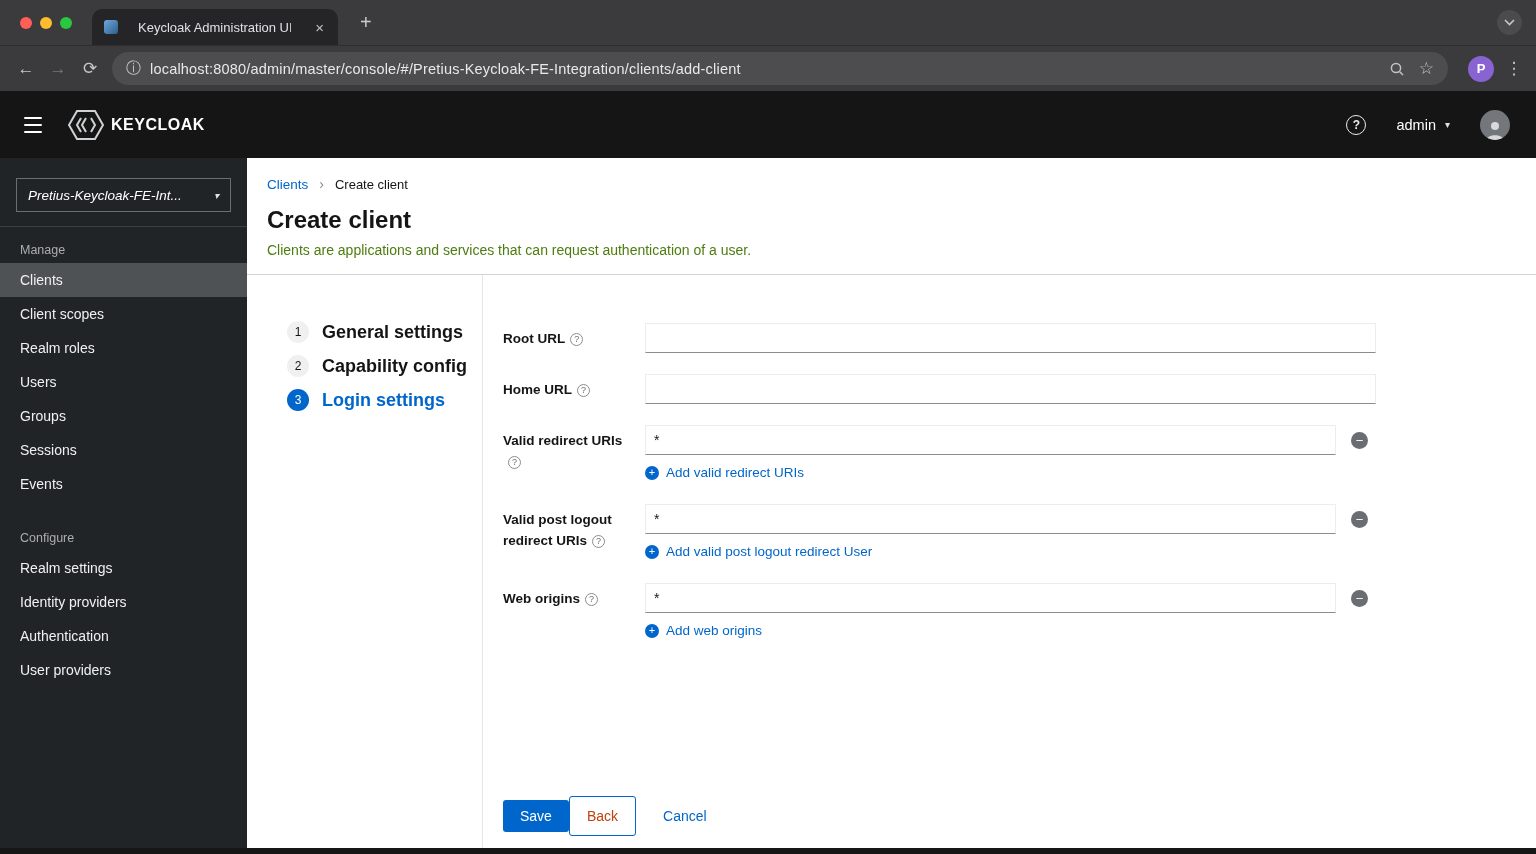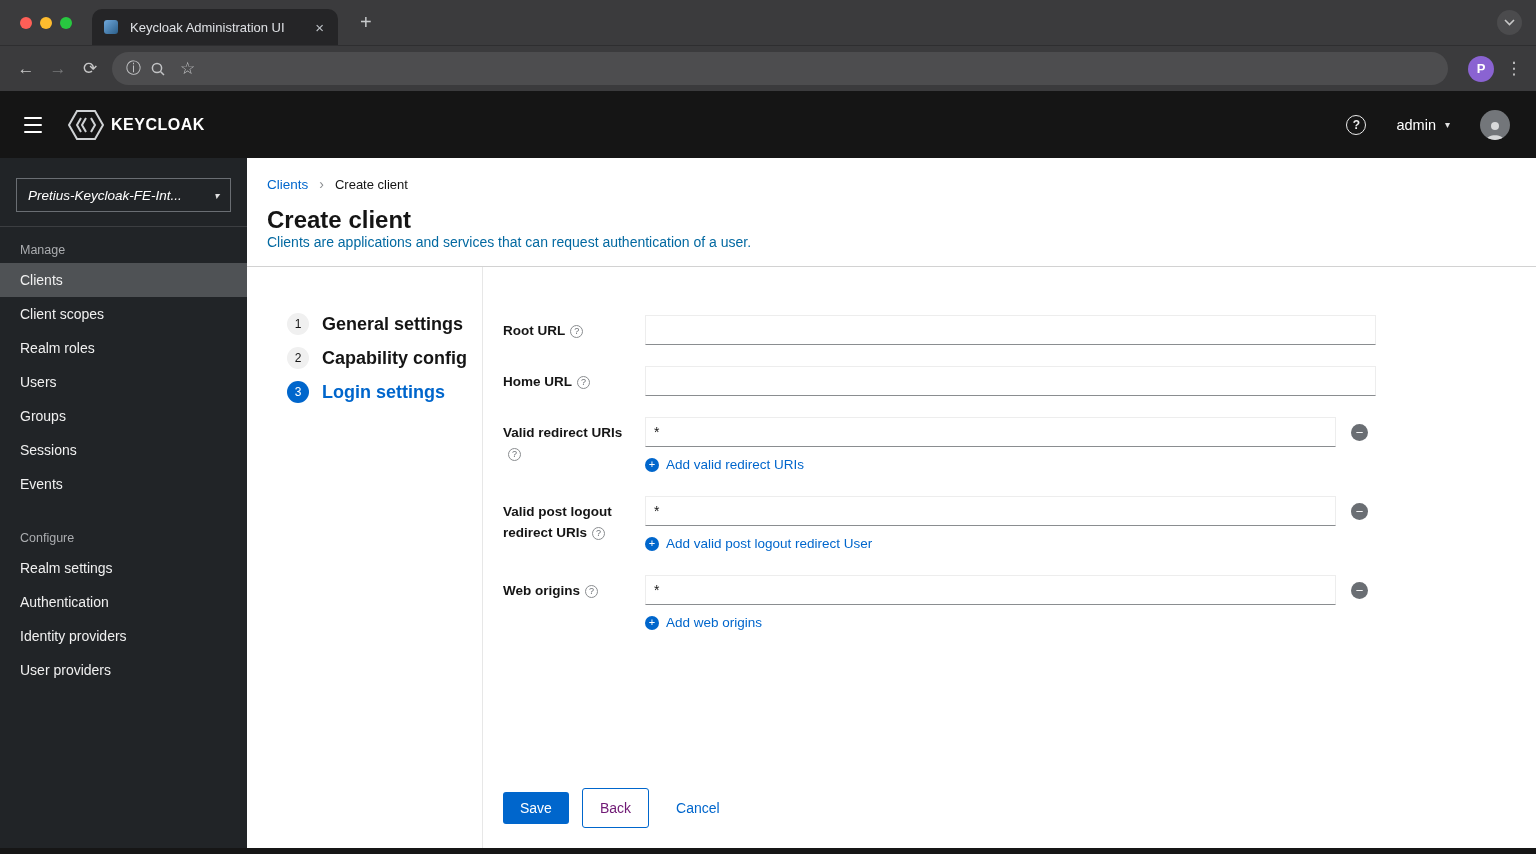--- a/index.html
+++ b/index.html
@@ -5,21 +5,21 @@
   * { margin:0; padding:0; box-sizing:border-box; }
   html,body { background:#000; }
   body { font-family:"Liberation Sans", sans-serif; }
   .screen { width:1536px; height:854px; display:flex; flex-direction:column; overflow:hidden; background:#fff; }
 
   
   .tabstrip { height:45px; background:#3b3b3d; display:flex; align-items:flex-end; flex:none; position:relative; }
   .traffic { align-self:center; display:flex; gap:8px; padding:0 20px; align-items:center; }
   .dot { width:12px; height:12px; border-radius:50%; display:inline-block; }
   .dot.red{background:#ff5f57} .dot.yellow{background:#febc2e} .dot.green{background:#28c840}
-  .tab { width:246px; height:36px; background:#252527; border-radius:10px 10px 0 0; display:flex; align-items:center; padding:0 10px 0 12px; gap:12px; }
+  .tab { width:246px; height:36px; background:#252527; border-radius:10px 10px 0 0; display:flex; align-items:center; padding:0 10px 0 12px; gap:20px; }
   .favicon { width:14px; height:14px; border-radius:3px; background:linear-gradient(135deg,#6fa8dc,#2c5f8a); flex:none; }
   .tab-title { flex:1; font-size:13px; color:#dfe1e5; white-space:nowrap; overflow:hidden; }
   .tab-close { color:#bdc1c6; font-size:15px; line-height:1; padding:2px 4px; cursor:pointer; }
   .newtab { align-self:center; color:#c8cacc; font-size:20px; font-weight:300; margin-left:14px; padding:2px 8px; cursor:pointer; }
   .tabsearch { position:absolute; right:14px; top:10px; width:25px; height:25px; border-radius:50%; background:#4b4b4d; display:flex; align-items:center; justify-content:center; cursor:pointer; }
 
   .navbar { height:46px; background:#3b3b3d; border-top:1px solid #2e2e30; display:flex; align-items:center; padding:0 10px; flex:none; }
   .nav-icon { width:32px; text-align:center; font-size:17px; color:#c7c7c8; cursor:pointer; flex:none; }
   .nav-icon.disabled { color:#77787a; }
   .url-pill { flex:1; height:33px; background:#4d4d4f; border-radius:17px; display:flex; align-items:center; padding:0 14px; margin:0 8px 0 6px; gap:9px; min-width:0; }
@@ -53,21 +53,21 @@
   .nav-item { height:34px; display:flex; align-items:center; padding:0 20px; font-size:14px; color:#f0f0f0; cursor:pointer; }
   .nav-item.active { background:#4f5255; }
 
   .main { flex:1; background:#fff; display:flex; flex-direction:column; min-width:0; }
   .page-header { padding:18px 24px 16px 20px; border-bottom:1px solid #d2d2d2; flex:none; }
   .breadcrumb { display:flex; align-items:center; gap:11px; font-size:13.5px; }
   .breadcrumb-link { color:#0066cc; cursor:pointer; }
   .breadcrumb-sep { color:#8a8d90; font-size:14px; }
   .breadcrumb-current { color:#151515; font-size:13px; }
   .page-title { margin-top:14px; font-size:24px; font-weight:600; color:#151515; }
-  .page-desc { font-size:14px; color:#0369a1; }
+  .page-desc { margin-top:8px; font-size:14px; color:#4d7c0f; }
 
   
   .wizard { flex:1; display:flex; min-height:0; }
   .steps-col { width:236px; flex:none; border-right:1px solid #e7e7e7; padding:46px 0 0 40px; }
   .step { display:flex; align-items:center; gap:13px; height:22px; margin-bottom:12px; cursor:pointer; }
   .step-num { width:22px; height:22px; border-radius:50%; background:#f0f0f0; color:#151515; font-size:12px; display:flex; align-items:center; justify-content:center; flex:none; }
   .step.active .step-num { background:#0066cc; color:#fff; }
   .step-label { font-size:18px; color:#151515;font-weight:bold; }
   .step.active .step-label { color:#0066cc; }
 
@@ -80,21 +80,21 @@
   .text-input { width:100%; height:30px; background:#fff; border:1px solid #ededed; border-bottom:1px solid #8a8d90; font-family:inherit; font-size:14px; color:#151515; padding:0 8px; outline:none; }
   .input-with-remove { display:flex; align-items:center; }
   .input-with-remove .text-input { width:691px; flex:none; }
   .minus-circle { width:17px; height:17px; border-radius:50%; background:#6a6e73; color:#fff; display:flex; align-items:center; justify-content:center; font-size:13px; line-height:1; margin-left:15px; cursor:pointer; flex:none; }
   .add-link { display:flex; align-items:center; gap:7px; margin-top:10px; color:#0066cc; font-size:13.5px; cursor:pointer; }
   .plus-circle { width:14px; height:14px; border-radius:50%; background:#0066cc; color:#fff; font-size:11px; line-height:1; display:flex; align-items:center; justify-content:center; flex:none; }
 
   .wizard-footer { display:flex; align-items:center; margin-top:134px; padding-bottom:20px; }
   .btn { font-family:inherit; font-size:14px; border-radius:3px; cursor:pointer; }
   .btn.primary { background:#0066cc; color:#fff; border:none; padding:8px 17px; }
-  .btn.secondary { background:#fff; color:#701a75; border:1px solid #0066cc; padding:11px 17px; margin-left:13px; }
+  .btn.secondary { background:#fff; color:#c2410c; border:1px solid #0066cc; padding:11px 17px; }
   .btn.link { background:none; border:none; color:#0066cc; padding:8px 10px; margin-left:17px; }
 
   .bottom-bar { height:6px; background:#161616; flex:none; }
 </style>
 </head>
 <body>
 
 <div class="screen">
 
   <div class="tabstrip">
@@ -115,20 +115,21 @@
         </svg>
     </div>
   </div>
 
   <div class="navbar">
     <span class="nav-icon">←</span>
     <span class="nav-icon disabled">→</span>
     <span class="nav-icon">⟳</span>
     <div class="url-pill">
       <span class="pill-info">ⓘ</span>
+      <span class="url-text">localhost:8080/admin/master/console/#/Pretius-Keycloak-FE-Integration/clients/add-client</span>
       <span class="pill-right">
         <svg width="16" height="16" viewBox="0 0 16 16">
             <circle cx="7" cy="7" r="4.6" fill="none" stroke="#c2c3c5" stroke-width="1.5"></circle>
             <line x1="10.5" y1="10.5" x2="14" y2="14" stroke="#c2c3c5" stroke-width="1.5"></line>
           </svg>
         <span class="pill-star">☆</span>
       </span>
     </div>
     <span class="avatar-p">P</span>
     <span class="menu-dots">⋮</span>
@@ -176,22 +177,22 @@
       <div class="nav-group-label">Manage</div>
       <div class="nav-item active">Clients</div>
       <div class="nav-item">Client scopes</div>
       <div class="nav-item">Realm roles</div>
       <div class="nav-item">Users</div>
       <div class="nav-item">Groups</div>
       <div class="nav-item">Sessions</div>
       <div class="nav-item">Events</div>
       <div class="nav-group-label second">Configure</div>
       <div class="nav-item">Realm settings</div>
+      <div class="nav-item">Identity providers</div>
       <div class="nav-item">Authentication</div>
-      <div class="nav-item">Identity providers</div>
       <div class="nav-item">User providers</div>
     </aside>
 
     <main class="main">
       <div class="page-header">
         <div class="breadcrumb">
           <span class="breadcrumb-link">Clients</span>
           <span class="breadcrumb-sep">›</span>
           <span class="breadcrumb-current">Create client</span>
         </div>

